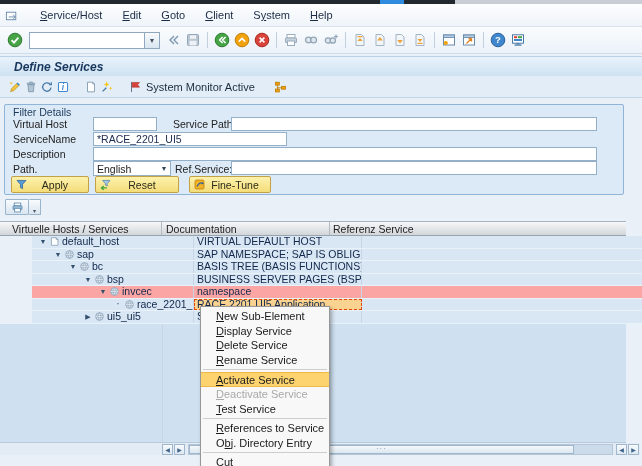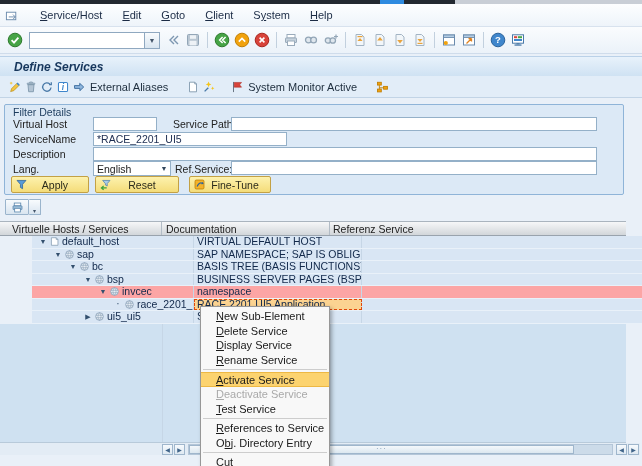--- a/index.html
+++ b/index.html
@@ -283,28 +283,20 @@
         </span>
       </span>
       <span class="at-item">
         <span class="at-icon" style="display:inline-flex;">
           <svg viewBox="0 0 16 16">
             <rect x="2.8" y="2.8" width="10.4" height="10.4" rx="1.2" fill="#fff" stroke="#3f86cc" stroke-width="1.2"></rect>
             <text x="8" y="11.6" text-anchor="middle" font-size="9.5" font-style="italic" font-weight="bold" fill="#3f86cc">i</text>
           </svg>
         </span>
       </span>
-      <span class="at-item">
-        <span class="at-icon" style="display:inline-flex;">
-          <svg viewBox="0 0 16 16">
-            <path d="M2.8 6.4 h6 V3.8 L13.4 8 L9 12.2 V9.6 h-6 z" fill="#8fb6dd" stroke="#35679a"></path>
-          </svg>
-        </span>
-        <span class="at-label">External Aliases</span>
-      </span>
       <span class="at-gap"></span>
       <span class="at-item">
         <span class="at-icon" style="display:inline-flex;">
           <svg viewBox="0 0 16 16">
             <path d="M4 2.5 h6 l2 2 v9 H4 z" fill="#fff" stroke="#7e97ac"></path>
             <path d="M10 2.5 v2 h2" fill="none" stroke="#7e97ac"></path>
           </svg>
         </span>
       </span>
       <span class="at-item">
@@ -346,21 +338,21 @@
     <input class="f-input" style="left: 88px; top: 12px; width: 64px;" value="">
     <span class="f-label" style="left:168px; top:13px;">Service Path</span>
     <input class="f-input" style="left: 226px; top: 12px; width: 366px;" value="">
 
     <span class="f-label" style="left:8px; top:28px;">ServiceName</span>
     <input class="f-input" style="left: 88px; top: 27px; width: 194px;" value="*RACE_2201_UI5">
 
     <span class="f-label" style="left:8px; top:43px;">Description</span>
     <input class="f-input" style="left: 88px; top: 42px; width: 504px;" value="">
 
-    <span class="f-label" style="left:8px; top:58px;">Lang.</span>
+    <span class="f-label" style="left:8px; top:58px;">Path.</span>
     <div class="f-select" style="left:88px; top:56px; width:78px;">
       <span class="sel-text">English</span>
       <span class="sel-arrow">▼</span>
     </div>
     <span class="f-label" style="left:170px; top:58px;">Ref.Service:</span>
     <input class="f-input" style="left: 226px; top: 56px; width: 366px;" value="">
 
     <div class="f-btn" style="left:6px; top:71px; width:78px;">
       <span style="display:inline-flex;">
           <svg viewBox="0 0 16 16">
@@ -523,22 +515,22 @@
           </span>
       </span>
       <span class="hs-btn">◀</span>
       <span class="hs-btn">▶</span>
     </div>
     <div class="below-strip"></div>
   </div>
 
   <div class="context-menu">
       <div class="cm-item"><u>N</u>ew Sub-Element</div>
+      <div class="cm-item"><u>D</u>isplay Service</div>
       <div class="cm-item"><u>D</u>elete Service</div>
-      <div class="cm-item"><u>D</u>isplay Service</div>
       <div class="cm-item"><u>R</u>ename Service</div>
       <div class="cm-sep"></div>
       <div class="cm-item highlighted"><u>A</u>ctivate Service</div>
       <div class="cm-item disabled"><u>D</u>eactivate Service</div>
       <div class="cm-item"><u>T</u>est Service</div>
       <div class="cm-sep"></div>
       <div class="cm-item"><u>R</u>eferences to Service</div>
       <div class="cm-item">O<u>b</u>j. Directory Entry</div>
       <div class="cm-sep"></div>
       <div class="cm-item"><u>C</u>ut</div>

